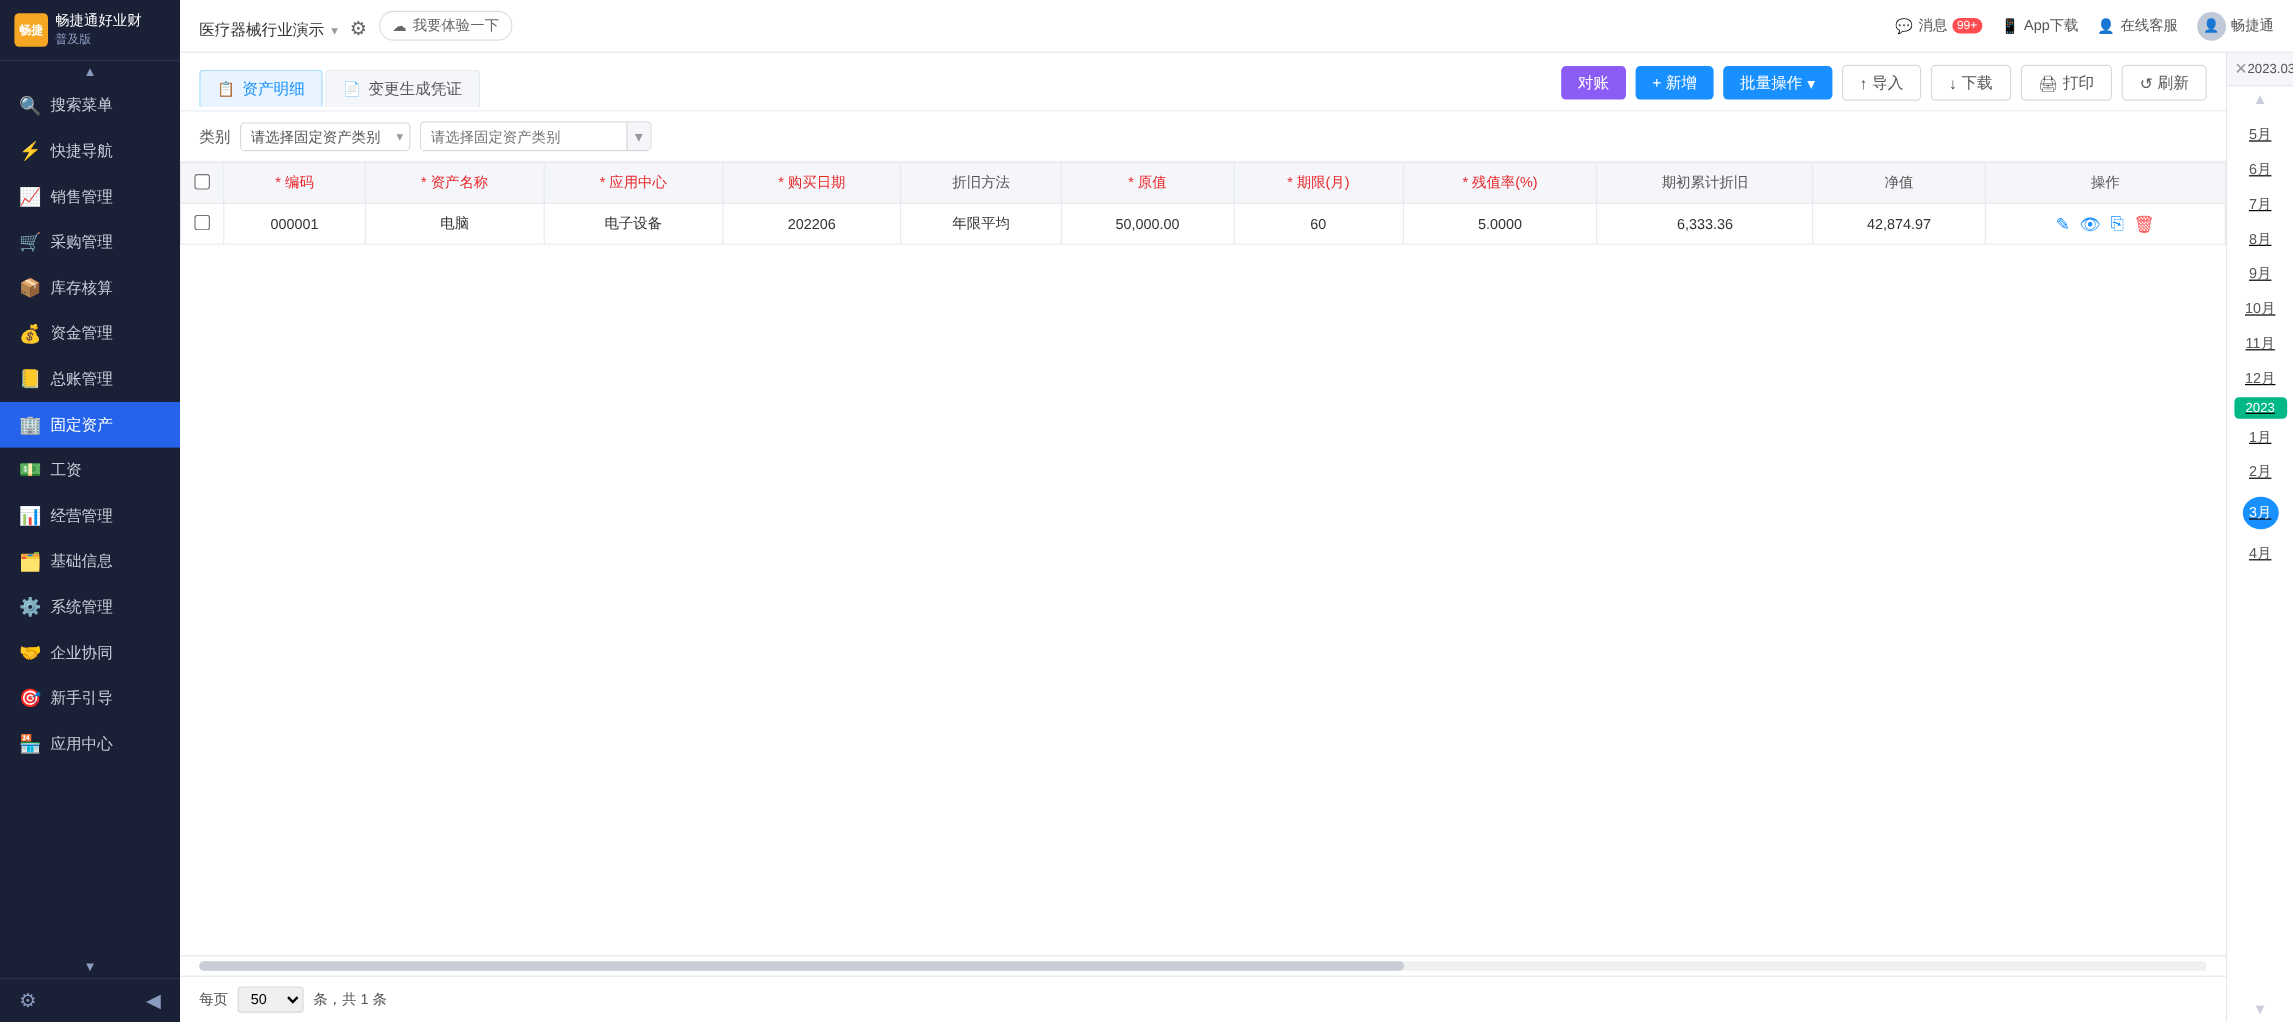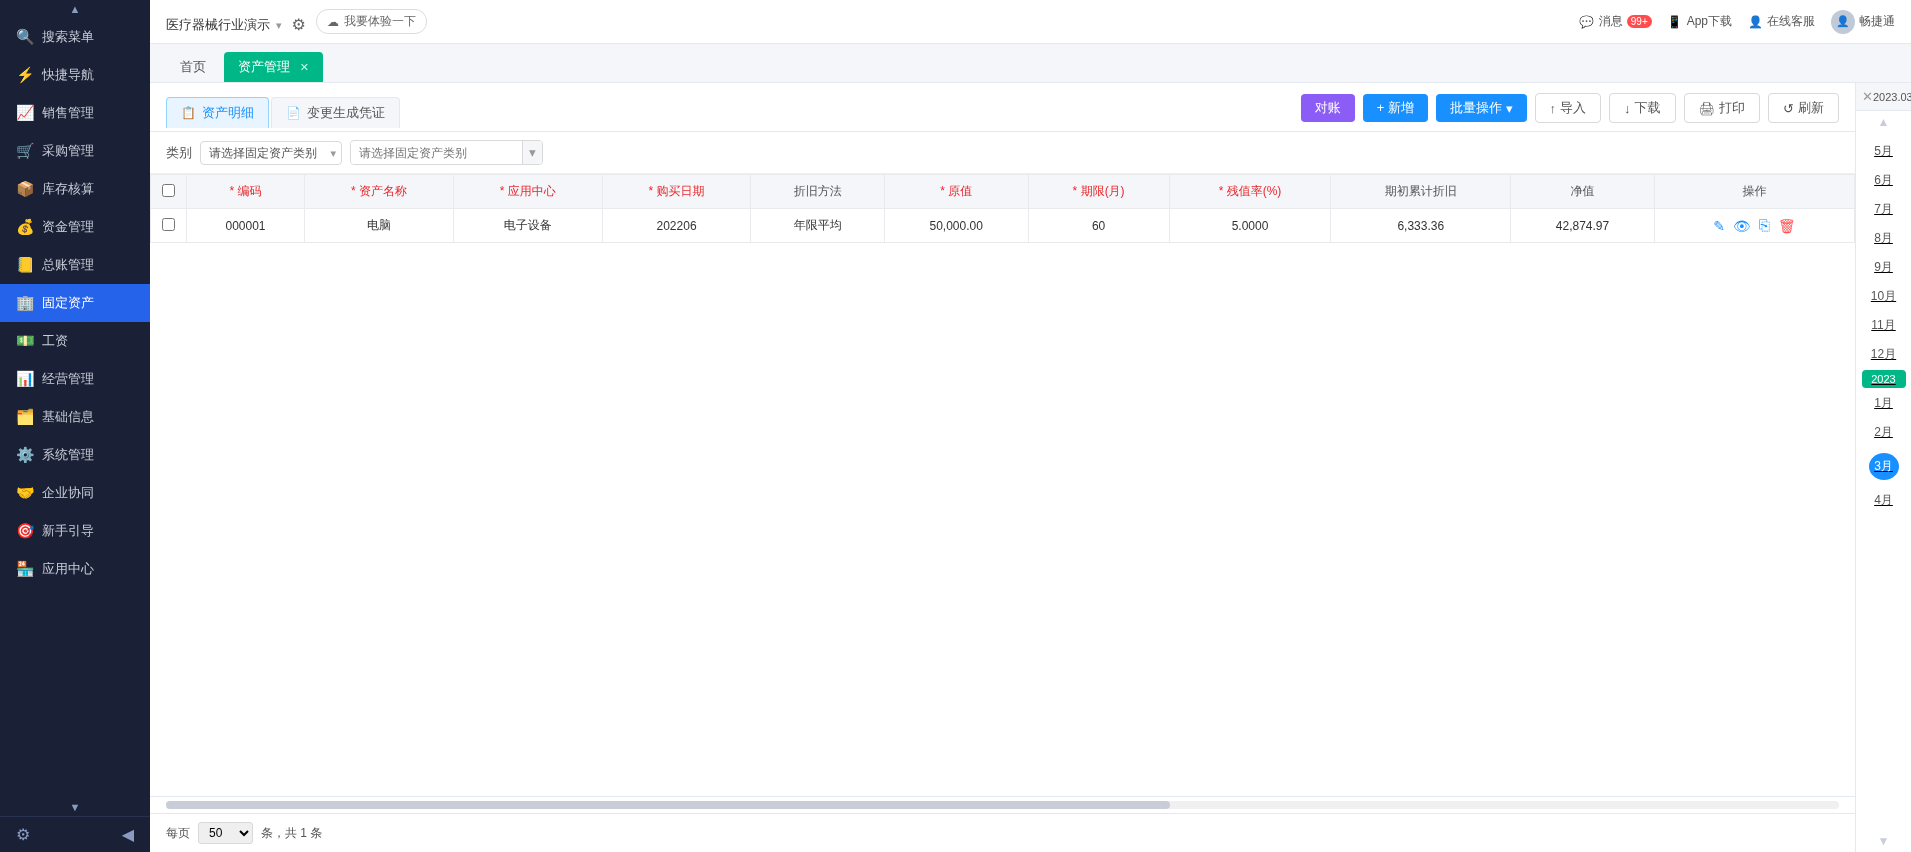--- a/index.html
+++ b/index.html
@@ -233,20 +233,29 @@
       border-radius: 4px; margin: 1px 0;
     }
     .cal-month.active-year { background: #00b887; color: #fff; border-radius: 4px; font-size: 11px; padding: 3px 0; }
     .cal-month.current { background: #1890ff; color: #fff; border-radius: 50%; width: 30px; margin: 6px auto; }
     .cal-up-arrow, .cal-down-arrow { color: #c8cdd8; font-size: 12px; cursor: pointer; padding: 4px; }
   </style>
 </head>
 <body>
 
 <div class="sidebar">
+  <div class="sidebar-logo">
+    <div class="sidebar-logo-icon">
+      <span>畅捷</span>
+    </div>
+    <div>
+      <div class="sidebar-logo-text">畅捷通好业财</div>
+      <div class="sidebar-logo-sub">普及版</div>
+    </div>
+  </div>
   <div style="display:flex;justify-content:center;padding:3px 0;color:#8a9bc0;font-size:11px;cursor:pointer;">▲</div>
   <div class="sidebar-scroll">
     <div class="sidebar-item">
       <span class="item-icon">🔍</span>
       <span>搜索菜单</span>
     </div>
     <div class="sidebar-item">
       <span class="item-icon">⚡</span>
       <span>快捷导航</span>
     </div>
@@ -338,29 +347,20 @@
         <span>👤</span>
         <span>在线客服</span>
       </div>
       <div class="header-btn">
         <div class="user-avatar">👤</div>
         <span>畅捷通</span>
       </div>
     </div>
   </div>
 
-  <div class="tab-bar">
-    <div class="tab-item tab-home">
-      <span>首页</span>
-    </div>
-    <div class="tab-item active">
-      <span>资产管理</span>
-      <span class="tab-close">✕</span>
-    </div>
-  </div>
 
   <div class="content-area">
     <div class="content-main">
 
       <div class="sub-tabs">
         <div class="sub-tabs-left">
           <div class="sub-tab active">
             <span class="sub-tab-icon">📋</span>
             <span>资产明细</span>
           </div>

